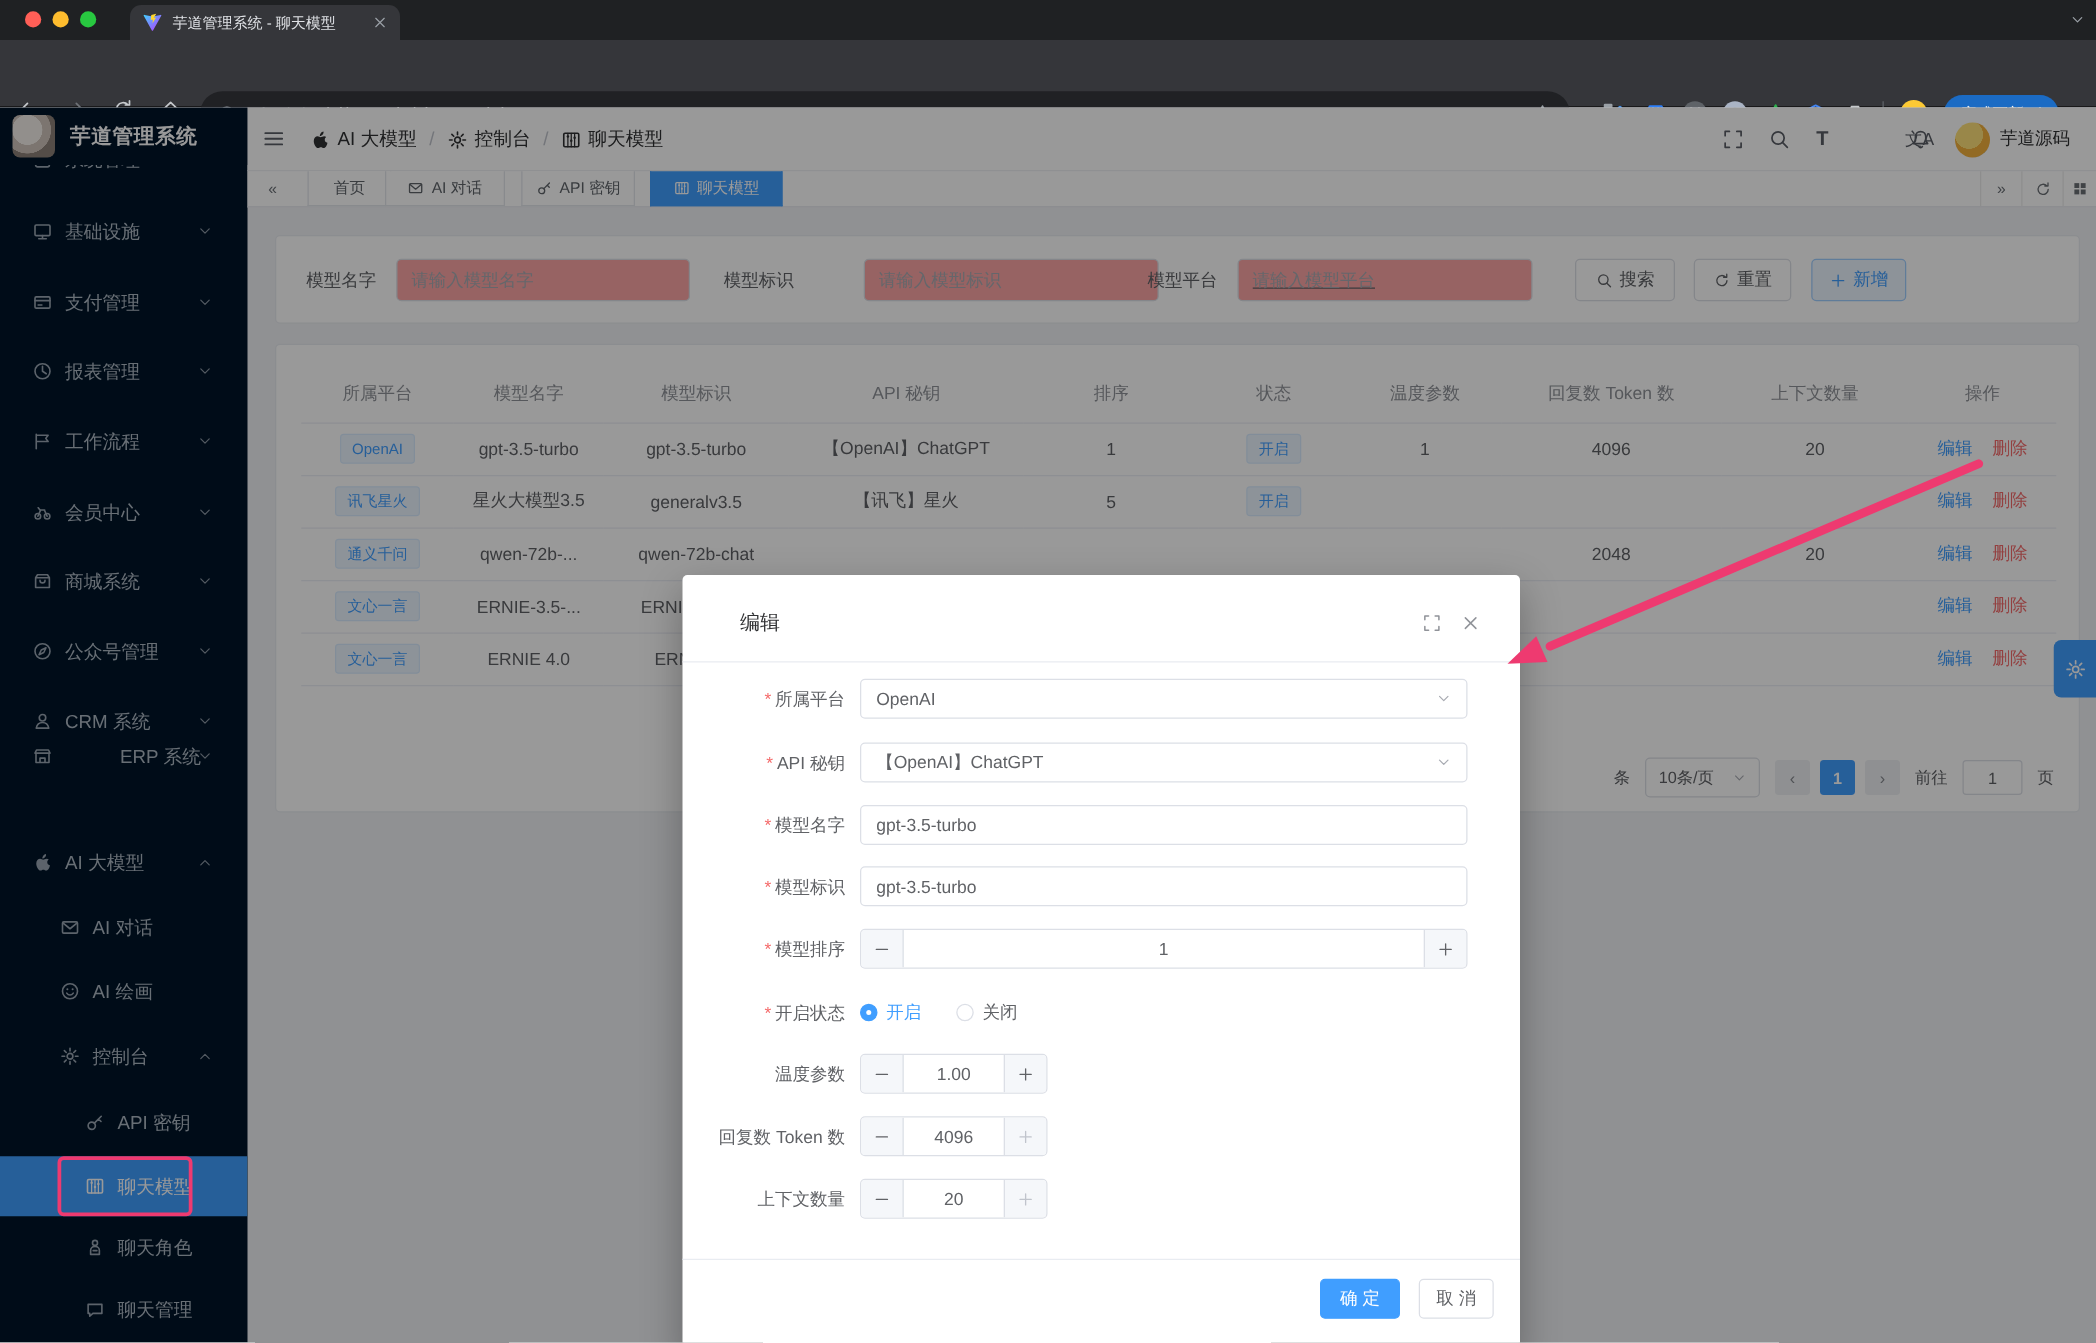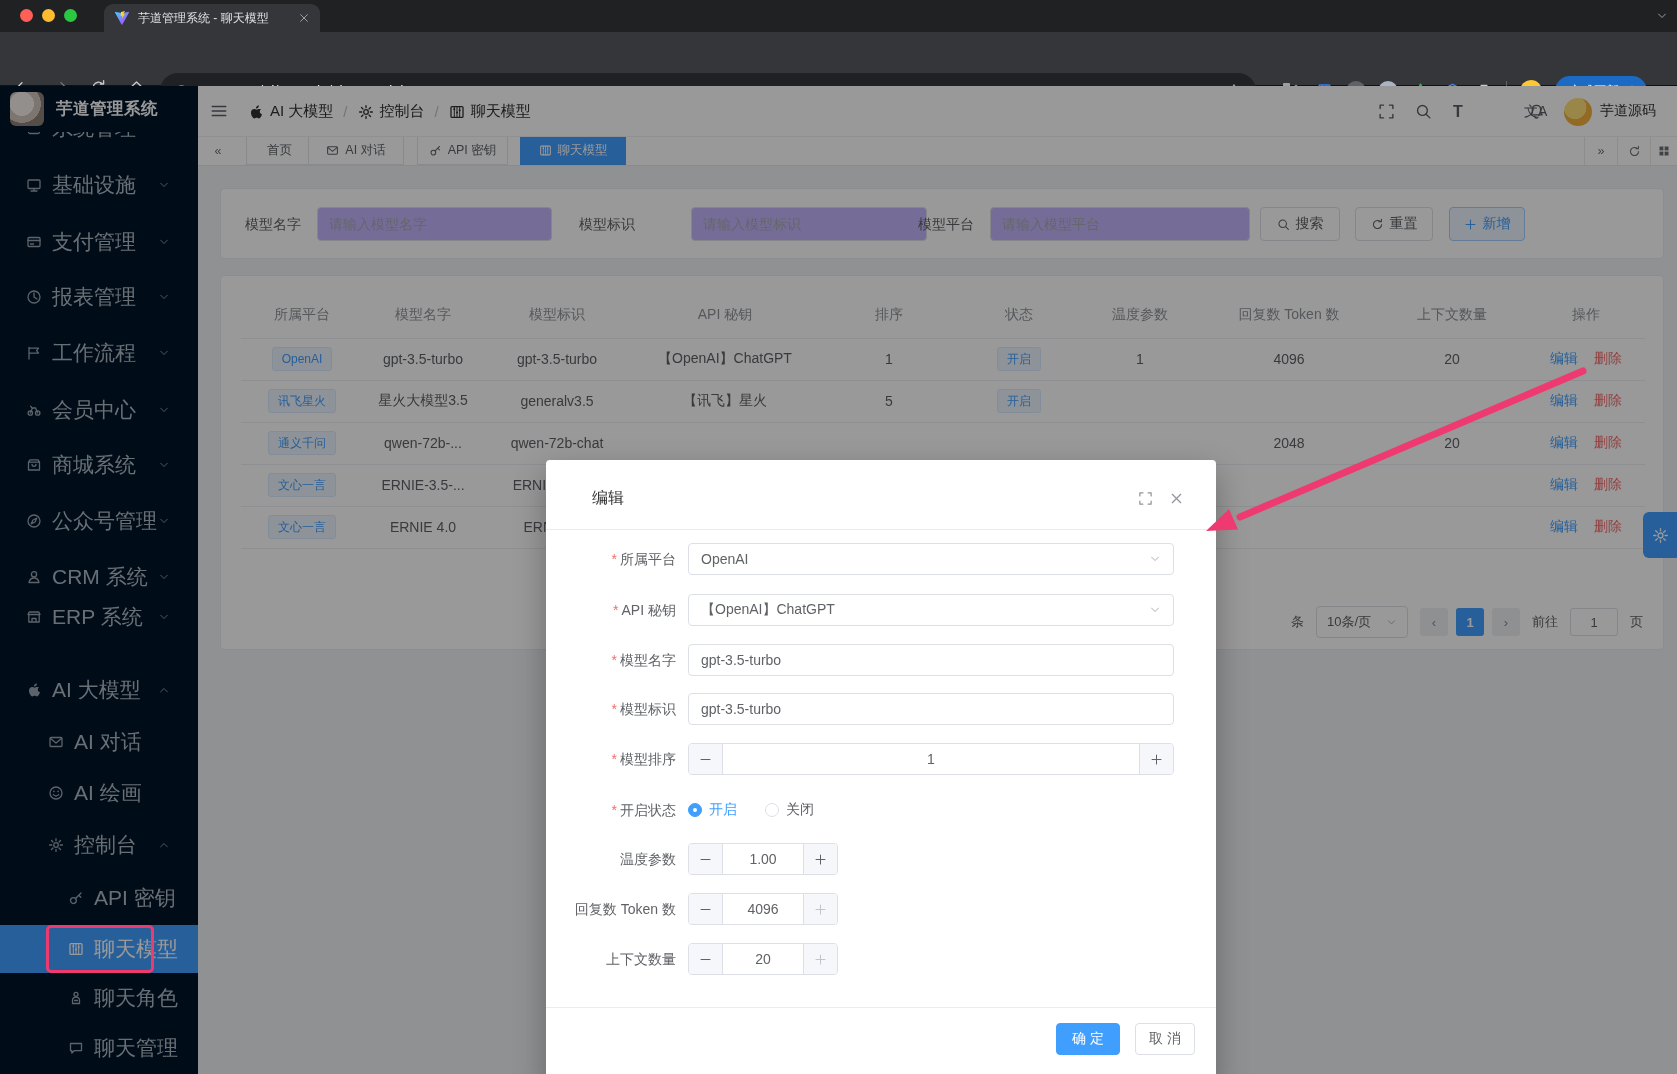--- a/index.html
+++ b/index.html
@@ -29,21 +29,21 @@
       color:#fff;font-size:9.5px;display:flex;align-items:center;justify-content:center;padding:0 3px}
 
   
   #page{left:0;top:86px;width:1677px;height:988px;background:#f0f2f5;overflow:hidden}
 
   #sidebar{left:0;top:0;width:198px;height:988px;background:#001529;overflow:hidden}
   #logo-row{left:0;top:0;width:198px;height:46px;background:#001529;z-index:3;display:flex;align-items:center}
   #logo-img{width:34px;height:34px;border-radius:6px;margin-left:10px;
       background:radial-gradient(circle at 35% 35%,#f4efe9 0 38%,#cfc4bb 39% 60%,#8d8178 61%);}
   #app-title{margin-left:12px;color:#fff;font-size:16.5px;font-weight:bold;letter-spacing:.5px}
-  .side-item{position:absolute;left:0;width:198px;display:flex;align-items:center;color:#aeb9c4;font-size:21px;cursor:pointer}
+  .side-item{position:absolute;left:0;width:198px;display:flex;align-items:center;color:#aeb9c4;font-size:15px;cursor:pointer}
   .side-item .ic{font-size:16px;margin-right:10px;color:#9aa6b2}
   .side-item.lv1{padding-left:26px}
   .side-item.lv2{padding-left:48px}
   .side-item.lv3{padding-left:68px}
   .side-item .chev{position:absolute;right:18px;font-size:12px;color:#8b97a3}
   .side-item.active{background:#409eff;color:#fff}
   .side-item.active .ic{color:#fff}
 
   #main-header{left:198px;top:0;width:1479px;height:51px;background:#fff;border-bottom:1px solid #eef0f3}
   #hamburger{left:12px;top:16px;font-size:18px;color:#5a5e66}
@@ -60,21 +60,21 @@
   .tbtn{position:absolute;top:0;height:28px;display:flex;align-items:center;justify-content:center;
       color:#6b7076;font-size:12.5px;border-left:1px solid #ececec}
   .vtab{position:absolute;top:0;height:28px;display:flex;align-items:center;justify-content:center;gap:6px;
       border:1px solid #e3e6eb;border-top:none;color:#5f6artan4;color:#5f646a;font-size:12.5px;background:#fff;cursor:pointer}
   .vtab .ic{font-size:13px}
   .vtab.active{background:#409eff;border-color:#409eff;color:#fff}
 
   .card{position:absolute;background:#fff;border:1px solid #e8ebf0;border-radius:4px}
   #filter-card{left:220px;top:102px;width:1444px;height:71px}
   .f-label{position:absolute;top:18px;height:34px;line-height:34px;color:#606266;font-size:14px}
-  .f-input{position:absolute;top:18px;height:34px;border:1px solid #dcdfe6;border-radius:4px;background:#c4b5fd;
+  .f-input{position:absolute;top:18px;height:34px;border:1px solid #dcdfe6;border-radius:4px;background:#fca5a5;
       padding:0 11px;font-size:14px;color:#606266;font-family:inherit}
   .f-input::placeholder{color:#a8abb2}
   .btn{position:absolute;top:18px;height:34px;border-radius:4px;display:flex;align-items:center;justify-content:center;
       gap:6px;font-size:14px;cursor:pointer;border:1px solid #dcdfe6;background:#fff;color:#606266}
   .btn .ic{font-size:13px}
   .btn.primary-plain{border-color:#a0cfff;background:#ecf5ff;color:#409eff}
 
   #table-card{left:220px;top:189px;width:1444px;height:375px}
   #model-table{position:absolute;left:20px;top:16px;width:1404px;border-collapse:collapse;table-layout:fixed}
   #model-table th{height:46px;color:#909399;font-weight:500;font-size:14px;border-bottom:1px solid #ebeef5;text-align:center}
@@ -402,21 +402,21 @@
               <path d="M3 13.5c.6-3 2.6-4.5 5-4.5s4.4 1.5 5 4.5z"></path>
             </svg>
           </span>
           <span>CRM 系统</span>
           <span class="chev ic">
             <svg viewBox="0 0 16 16" fill="none" stroke="currentColor" stroke-width="1.3" stroke-linecap="round" stroke-linejoin="round">
               <path d="M3.5 5.5 8 10l4.5-4.5"></path>
             </svg>
           </span>
         </div>
-        <div class="side-item lv1" style="top: 511px; height: 40px;">
+        <div class="side-item lv1" style="top: 499px; height: 40px; gap: 44px;">
           <span class="ic">
             <svg viewBox="0 0 16 16" fill="none" stroke="currentColor" stroke-width="1.3" stroke-linecap="round" stroke-linejoin="round">
               <path d="M2 5.5 3.2 3h9.6L14 5.5M2.8 6.5V13h10.4V6.5M2 5.5h12M6 13v-3.5h4V13"></path>
             </svg>
           </span>
           <span>ERP 系统</span>
           <span class="chev ic">
             <svg viewBox="0 0 16 16" fill="none" stroke="currentColor" stroke-width="1.3" stroke-linecap="round" stroke-linejoin="round">
               <path d="M3.5 5.5 8 10l4.5-4.5"></path>
             </svg>
@@ -627,21 +627,21 @@
         </span>
       </div>
   </div>
 
   <div class="card" id="filter-card">
     <span class="f-label" style="left:24px">模型名字</span>
     <input class="f-input" style="left: 96px; width: 235px;" placeholder="请输入模型名字">
     <span class="f-label" style="left:358px">模型标识</span>
     <input class="f-input" style="left: 430px; width: 236px; margin-left: 40px;" placeholder="请输入模型标识">
     <span class="f-label" style="left:697px">模型平台</span>
-    <input class="f-input" style="left: 769px; width: 260px;" placeholder="请输入模型平台">
+    <input class="f-input" style="left: 769px; width: 236px; text-decoration: underline;" placeholder="请输入模型平台">
     <div class="btn" style="left:1039px;width:80px">
       <span class="ic">
           <svg viewBox="0 0 16 16" fill="none" stroke="currentColor" stroke-width="1.3" stroke-linecap="round" stroke-linejoin="round">
             <circle cx="7" cy="7" r="4.6"></circle>
             <path d="M10.5 10.5 14 14"></path>
           </svg>
         </span>
       <span>搜索</span>
     </div>
     <div class="btn" style="left:1134px;width:78px">

